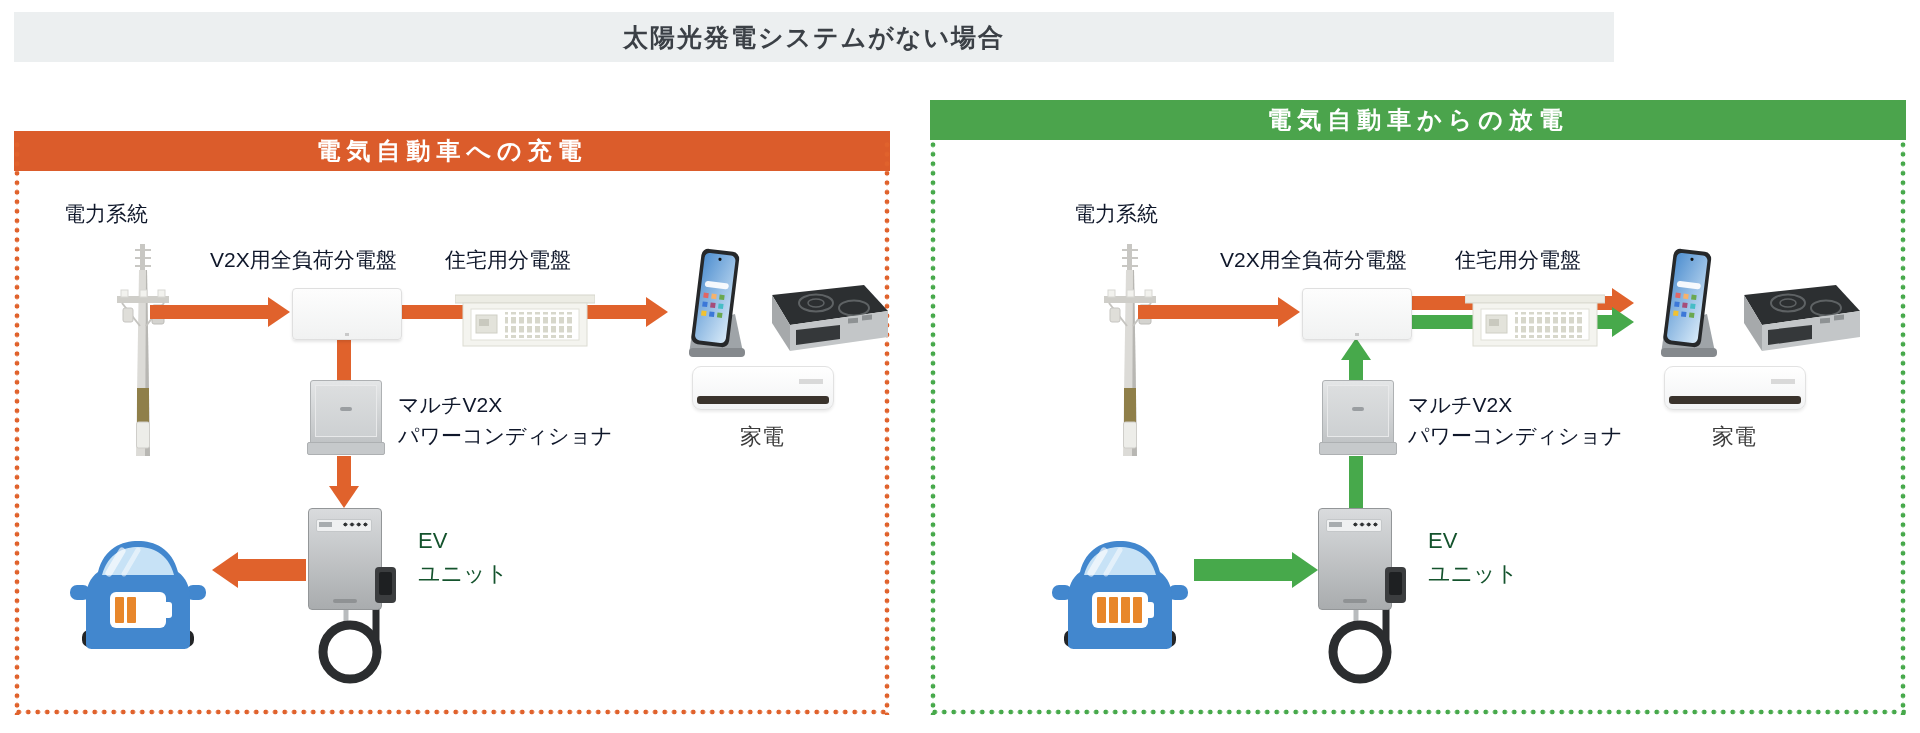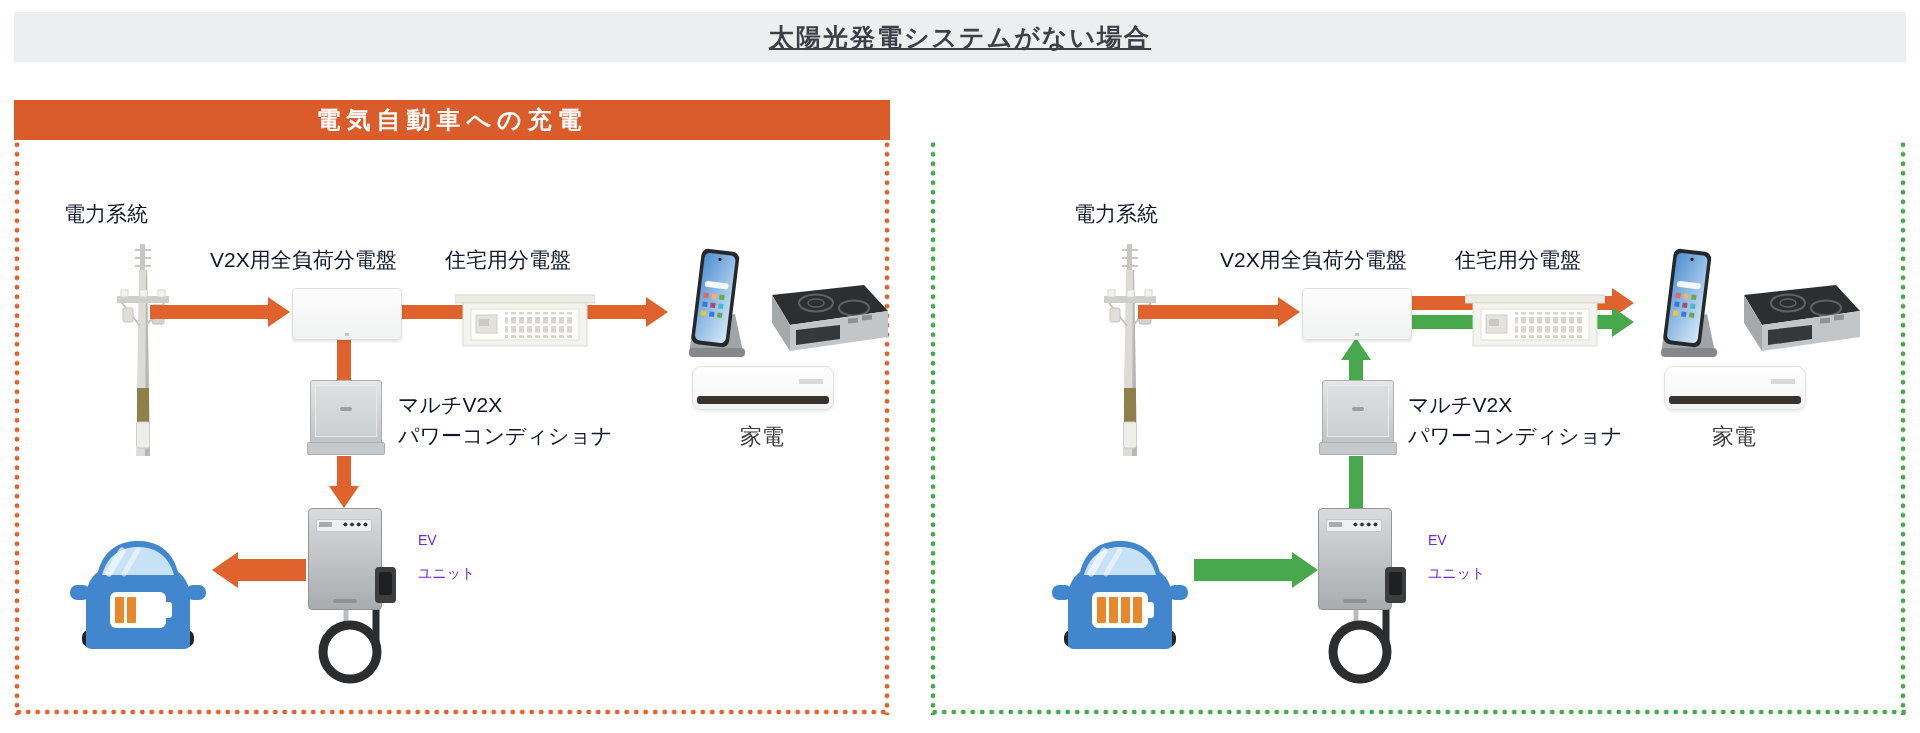--- a/index.html
+++ b/index.html
@@ -1,26 +1,26 @@
 <!DOCTYPE html>
 <html style="--title_band_bg: #ECEFF0; --panel_charge_accent: #DB5C2B; --panel_discharge_accent: #4BA44C; --arrow_orange: #E0622C; --arrow_green: #47A94B; --battery_bar: #E8872B; --car_body: #4287CE;"><head>
 <meta charset="utf-8">
 <style>
   html,body{margin:0;padding:0;background:#fff;}
   .stage{position:relative;width:1920px;height:733px;background:#fff;overflow:hidden;
          font-family:"Liberation Sans","DejaVu Sans",sans-serif;color:#3C3C3C;}
-  .title-band{position:absolute;left:14px;top:12px;width:1892px;height:50px;
+  .title-band{position:absolute;left:14px;top:12px;width:1600px;height:50px;
               background:var(--title_band_bg,#ECEFF0);text-align:center;line-height:50px;
-              font-size:25px;font-weight:bold;color:#3B4046;letter-spacing:2px;text-decoration:underline;}
+              font-size:25px;font-weight:bold;color:#3B4046;letter-spacing:2px;}
   .panel{position:absolute;top:100px;height:615px;background:#fff;}
   .panel.charge{left:14px;width:876px;--dc:var(--arrow_orange,#E0622C);}
   .panel.discharge{left:930px;width:976px;--dc:var(--arrow_green,#47A94B);}
   .panel-header{position:absolute;left:0;top:0;width:100%;height:40px;text-align:center;
                 line-height:40px;color:#fff;font-size:24px;font-weight:bold;letter-spacing:6px;}
-  .charge .panel-header{background:var(--panel_charge_accent,#DB5C2B);}
+  .charge .panel-header{background:var(--panel_charge_accent,#DB5C2B);margin-top:31px;}
   .discharge .panel-header{background:var(--panel_discharge_accent,#4BA44C);}
   .dots-v{position:absolute;top:40px;bottom:0;width:6px;
           background:radial-gradient(circle,var(--dc) 2.1px,transparent 2.7px) 50% 0/6px 9.5px repeat-y;}
   .dots-v.l{left:0;} .dots-v.r{right:0;}
   .dots-h{position:absolute;bottom:0;left:0;right:0;height:6px;
           background:radial-gradient(circle,var(--dc) 2.1px,transparent 2.7px) 0 50%/9.5px 6px repeat-x;}
   .lbl{position:absolute;font-size:21px;color:#0f172a;white-space:nowrap;}
   .lbl2{line-height:31px;}
   .oc{--ac:var(--arrow_orange,#E0622C);} .gc{--ac:var(--arrow_green,#47A94B);}
   .harrow{position:absolute;height:14px;background:var(--ac);}
@@ -60,21 +60,21 @@
   .holster::before{content:'';position:absolute;left:4px;top:5px;right:4px;bottom:8px;background:#1E2022;border-radius:2px;}
   .aircon{position:absolute;width:140px;height:42px;background:linear-gradient(180deg,#FFFFFF,#F2F3F4);
           border:1px solid #E2E2E2;border-radius:9px;box-shadow:0 2px 3px rgba(0,0,0,.08);}
   .aircon::before{content:'';position:absolute;left:4px;right:4px;bottom:5px;height:8px;background:#3A332C;border-radius:3px;}
   .aircon::after{content:'';position:absolute;right:10px;top:12px;width:24px;height:5px;background:#D9D9D9;}
   .battery{position:absolute;width:56px;height:36px;background:#fff;border-radius:6px;z-index:3;}
   .battery::after{content:'';position:absolute;right:-6px;top:10px;width:6px;height:16px;background:#fff;border-radius:0 3px 3px 0;}
   .battery .bars{position:absolute;left:5px;top:5px;right:5px;bottom:5px;display:flex;gap:3px;}
   .battery .bar{width:9px;height:100%;background:var(--battery_bar,#E8872B);border-radius:1px;}
   .applbl{position:absolute;width:80px;text-align:center;font-size:22px;color:#3C3C3C;}
-  .evlbl{position:absolute;font-size:14px;line-height:33px;color:#6d28d9;}
+  .evlbl{position:absolute;font-size:22px;line-height:33px;color:#14532d;}
 </style>
 </head>
 <body>
 
 <svg width="0" height="0" style="position:absolute" aria-hidden="true">
   <defs>
     <linearGradient id="scrGrad" x1="0" y1="0" x2="1" y2="1">
       <stop offset="0" stop-color="#4F8FD0"></stop>
         <stop offset="1" stop-color="#D8EAF8"></stop>
     </linearGradient>
@@ -208,20 +208,21 @@
       <polygon points="44,47 88,42 88,56 44,62" fill="#35383A"></polygon>
       <rect x="96" y="44" width="10" height="5" fill="#8E9294" transform="skewY(-5 )"></rect>
       <rect x="110" y="42" width="10" height="5" fill="#8E9294" transform="skewY(-5)"></rect>
     </svg>
 
     <div class="aircon" style="left:678px;top:266px;"></div>
     <div class="applbl" style="left:708px;top:322px;">家電</div>
   </section>
 
   <section class="panel discharge">
+    <header class="panel-header">電気自動車からの放電</header>
     <div class="dots-v l"></div>
     <div class="dots-v r"></div>
     <div class="dots-h"></div>
 
     <div class="lbl" style="left:144px;top:100px;">電力系統</div>
 
     <svg class="svg-el" style="left:170px;top:138px;" width="60" height="220" viewBox="0 0 60 220">
       <rect x="27" y="6" width="5" height="32" fill="#C8C7C3"></rect>
       <line x1="22" y1="12" x2="38" y2="12" stroke="#C8C7C3" stroke-width="2"></line>
       <line x1="22" y1="20" x2="38" y2="20" stroke="#C8C7C3" stroke-width="2"></line>

